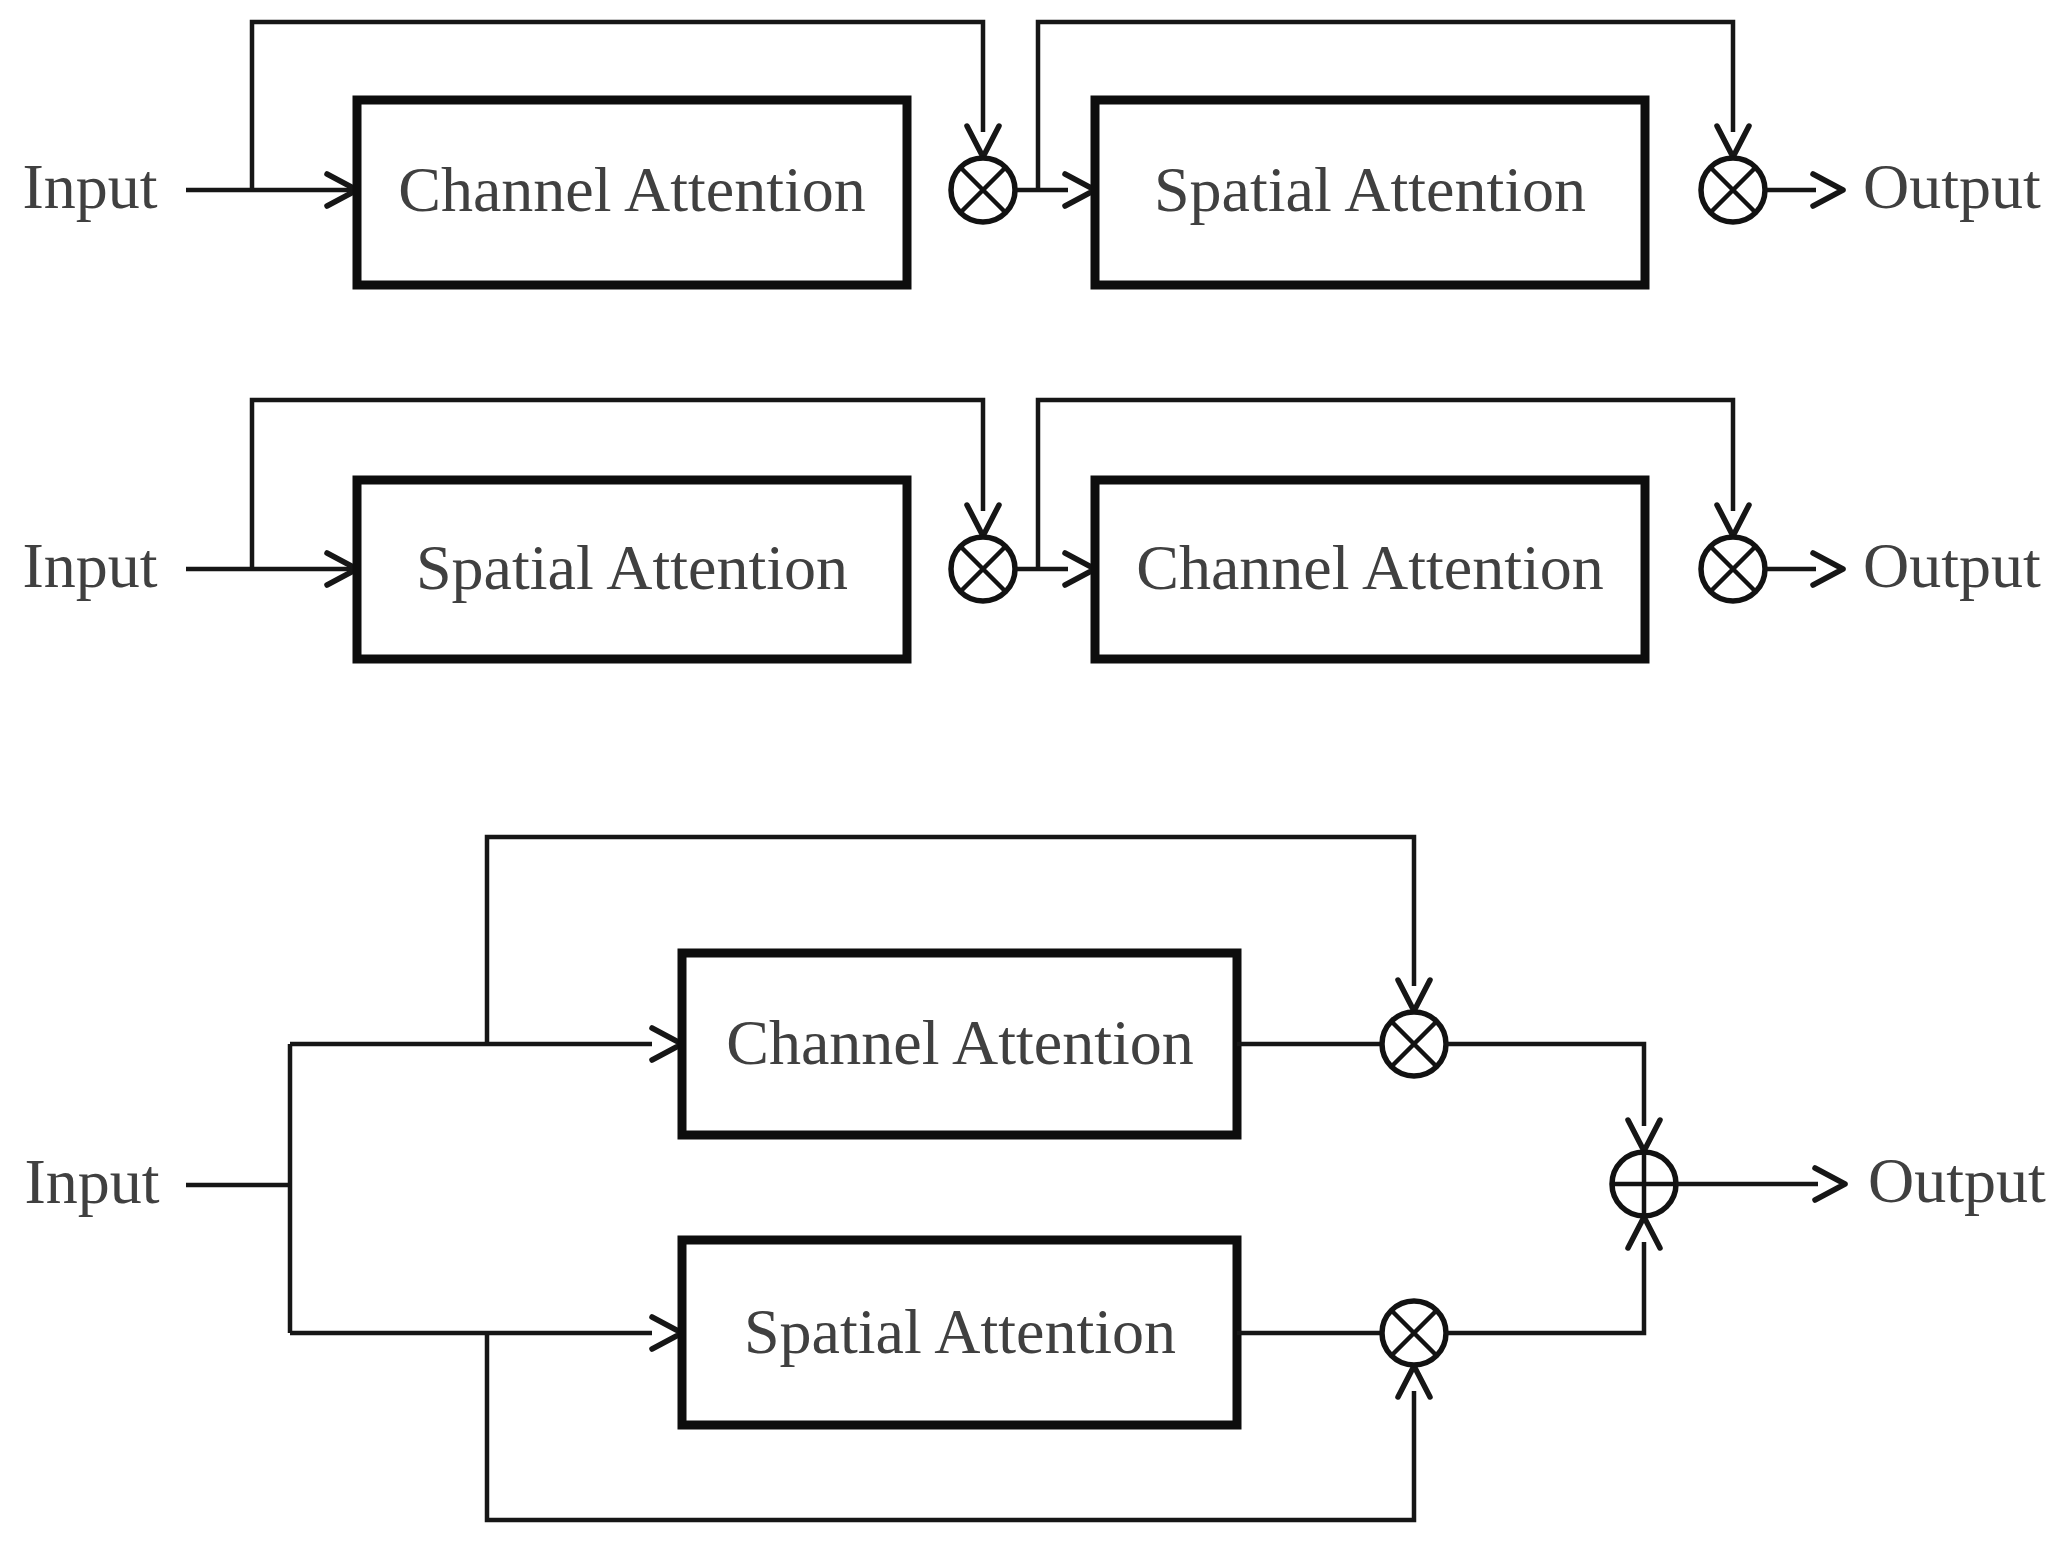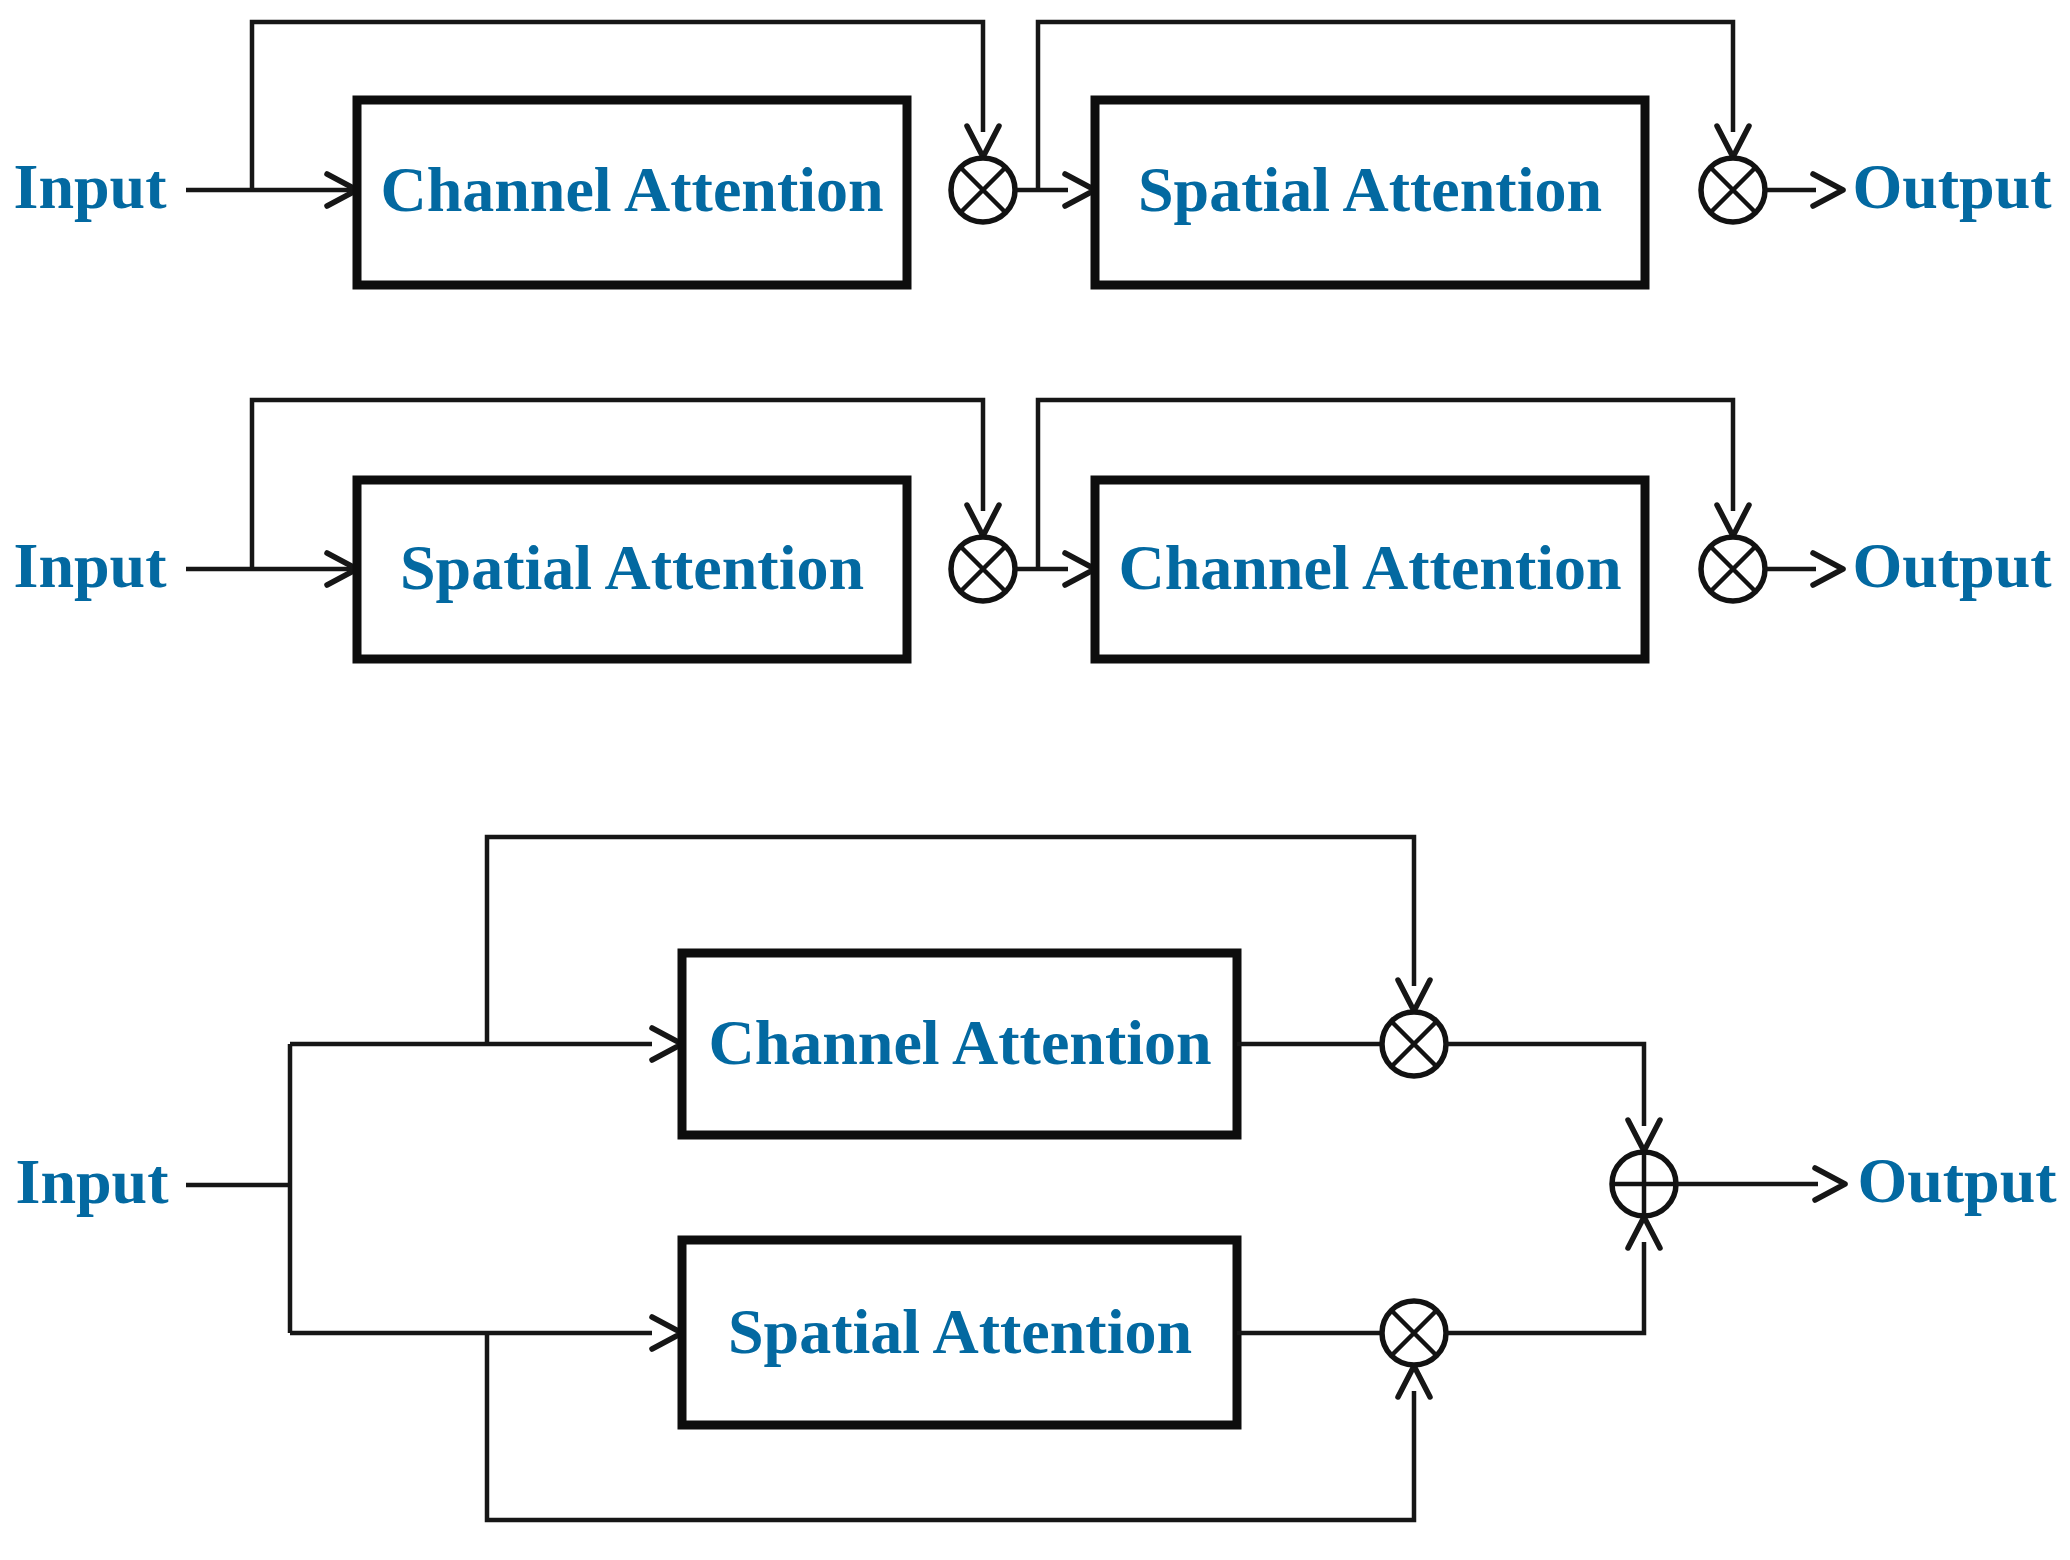--- a/index.html
+++ b/index.html
@@ -19,24 +19,23 @@
     position: absolute;
     inset: 0;
     width: 2070px;
     height: 1560px;
   }
   .lbl {
     position: absolute;
     transform: translate(-50%, -54%);
     font-size: 64px;
     line-height: 1;
-    color: #0369a1;
+    color: #404040;
     white-space: nowrap;
     user-select: none;
-    font-weight: bold;
   }
   .wire   { stroke: #161616; stroke-width: 4.5; fill: none; }
   .head   { stroke: #161616; stroke-width: 5.5; fill: none; stroke-linecap: round; }
   .node   { stroke: #121212; stroke-width: 5.5; fill: #ffffff; }
   .nodeln { stroke: #121212; stroke-width: 4.5; fill: none; }
   .blk    { stroke: #0d0d0d; stroke-width: 9; fill: #ffffff; }
 </style>
 </head>
 <body>
 

